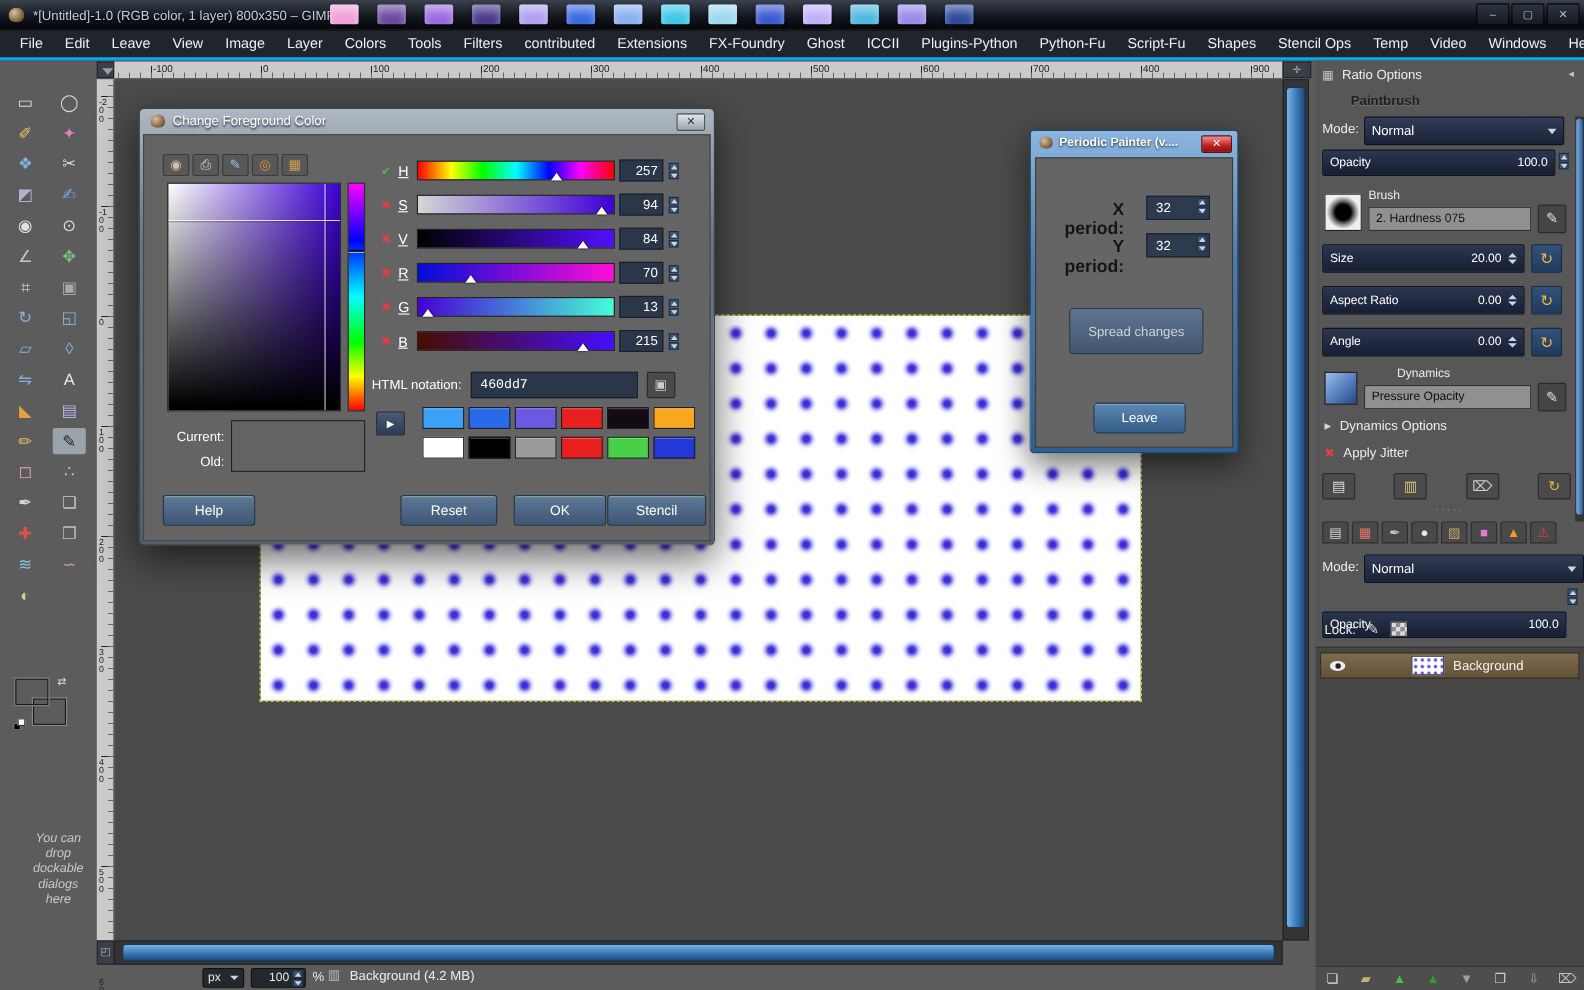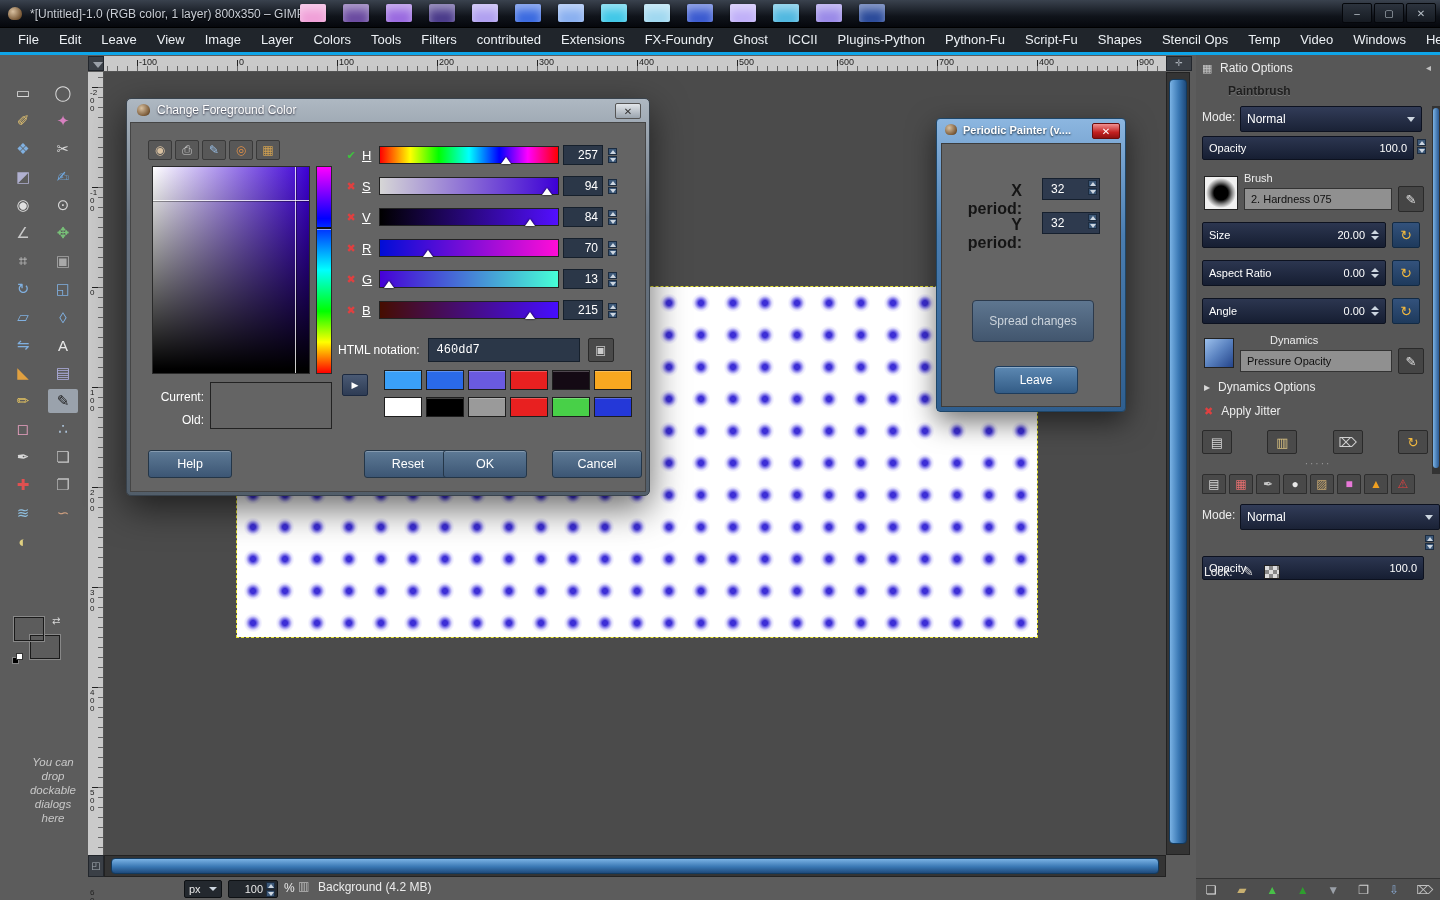--- a/index.html
+++ b/index.html
@@ -217,21 +217,21 @@
   #old-swatch { position:absolute; left:0; top:23px; width:120px; height:22px; }
   #swatch-arrow { left:211px; top:251px; width:26px; height:22px;
     background:linear-gradient(#4a5a74,#2e3c54); border:1px solid #1c2940; border-radius:2px;
     color:#fff; font-size:11px; display:flex; align-items:center; justify-content:center; }
   #palette-grid { left:253px; top:247px; display:grid; grid-template-columns:repeat(6,38px); gap:7px 4px; }
   .pal-cell { width:38px; height:20px; border:1px solid #1e1e1e; box-shadow:inset 0 1px 0 rgba(255,255,255,.25); }
   .dlg-btn { position:absolute; top:327px; height:28px; background:linear-gradient(#5e7a96,#3c5674);
     border:1px solid #243648; border-radius:3px; color:#fff; font-size:12.5px;
     display:flex; align-items:center; justify-content:center; box-shadow:inset 0 1px 0 rgba(255,255,255,.25); }
   #btn-help { left:17px; width:84px; } #btn-reset { left:233px; width:88px; }
-  #btn-ok { left:312px; width:84px; } #btn-cancel { left:421px; width:90px; }
+  #btn-ok { left:336px; width:84px; } #btn-cancel { left:421px; width:90px; }
   
   #pp-dialog { left:936px; top:118px; width:190px; height:294px; border-radius:4px;
     background:linear-gradient(#8cb6e0,#4a7db0 40%,#2f5e8e); border:1px solid #1e4668;
     box-shadow:0 10px 28px rgba(0,0,0,.55); z-index:30; }
   #pp-title { position:absolute; left:26px; top:5px; color:#fff; font-size:11px; font-weight:bold;
     text-shadow:0 1px 2px #123; white-space:nowrap; }
   #pp-dialog .gimp-ico { left:8px; top:5px; width:12px; height:11px; border-radius:50% 50% 40% 40%;
     background:radial-gradient(circle at 35% 35%, #d8c0a0, #7a5a38 70%, #3a2a18); }
   #pp-close { position:absolute; right:5px; top:4px; width:28px; height:16px;
     background:linear-gradient(#f09090,#c22020 60%,#8e1010); border:1px solid #6a0c0c; border-radius:2px;
@@ -239,21 +239,21 @@
   #pp-content { position:absolute; left:4px; right:4px; top:24px; bottom:4px; background:#656565;
     border:1px solid #3c3c3c; }
   .pp-label { position:absolute; width:66px; text-align:right; color:#151515; font-size:16px; font-weight:bold; }
   .pp-spin { position:absolute; width:58px; height:22px; display:flex; background:#2e3a4e;
     border:1px solid #16202e; }
   .pp-spin .v { flex:1; color:#fff; font-size:12px; line-height:20px; padding-left:8px; }
   #pp-xlabel { left:14px; top:38px; } #pp-xspin { left:100px; top:34px; }
   #pp-ylabel { left:14px; top:72px; } #pp-yspin { left:100px; top:68px; }
   #pp-spread { position:absolute; left:30px; top:136px; width:122px; height:42px;
     background:linear-gradient(#5e7690,#42566e); border:1px solid #2c3a4c; border-radius:4px;
-    color:#ccd4dc; font-size:12px; display:flex; align-items:center; justify-content:center;margin-top:20px; }
+    color:#ccd4dc; font-size:12px; display:flex; align-items:center; justify-content:center; }
   #pp-leave { position:absolute; left:52px; top:222px; width:84px; height:28px;
     background:linear-gradient(#5c88b2,#335c86); border:1px solid #1e3c5c; border-radius:4px;
     color:#fff; font-size:12px; display:flex; align-items:center; justify-content:center;
     box-shadow:inset 0 1px 0 rgba(255,255,255,.3); }
 </style>
 </head>
 <body>
 
 <div id="stage" class="tex">
 
@@ -526,20 +526,27 @@
         <i class="t"></i>
         <i class="b2"></i>
       </span>
 
     <div id="lock-row" class="abs">
       <span class="dk-label">Lock:</span>
       <span style="color:#ddd;font-size:13px">✎</span>
       <span id="lock-checker"></span>
     </div>
 
+    <div id="layer-list" class="abs">
+      <div id="layer-row">
+        <span class="eye-icon"></span>
+        <span id="layer-thumb"></span>
+        <span id="layer-name">Background</span>
+      </div>
+    </div>
 
     <div id="layer-actions" class="abs">
 
     <span class="lyr-btn" style="color: rgb(224, 224, 224);">❏</span>
         <span class="lyr-btn" style="color: rgb(200, 176, 112);">▰</span>
         <span class="lyr-btn" style="color: rgb(72, 192, 72);">▲</span>
         <span class="lyr-btn" style="color: rgb(46, 158, 46);">▲</span>
         <span class="lyr-btn" style="color: rgb(154, 160, 168);">▼</span>
         <span class="lyr-btn" style="color: rgb(208, 208, 208);">❐</span>
         <span class="lyr-btn" style="color: rgb(136, 168, 208);">⇩</span>
@@ -679,21 +686,21 @@
           <span class="pal-cell" style="background: rgb(0, 0, 0);"></span>
           <span class="pal-cell" style="background: rgb(154, 154, 154);"></span>
           <span class="pal-cell" style="background: rgb(232, 32, 32);"></span>
           <span class="pal-cell" style="background: rgb(72, 208, 72);"></span>
           <span class="pal-cell" style="background: rgb(36, 56, 216);"></span>
         </div>
 
       <div id="btn-help" class="dlg-btn">Help</div>
       <div id="btn-reset" class="dlg-btn">Reset</div>
       <div id="btn-ok" class="dlg-btn">OK</div>
-      <div id="btn-cancel" class="dlg-btn">Cancel</div>
+      <div id="btn-cancel" class="dlg-btn">Stencil</div>
     </div>
   </div>
 
   <div id="pp-dialog" class="abs">
     <span class="abs gimp-ico"></span>
     <span id="pp-title">Periodic Painter (v....</span>
     <span id="pp-close">✕</span>
     <div id="pp-content" class="tex">
       <span id="pp-xlabel" class="pp-label">X period:</span>
       <div id="pp-xspin" class="pp-spin">

